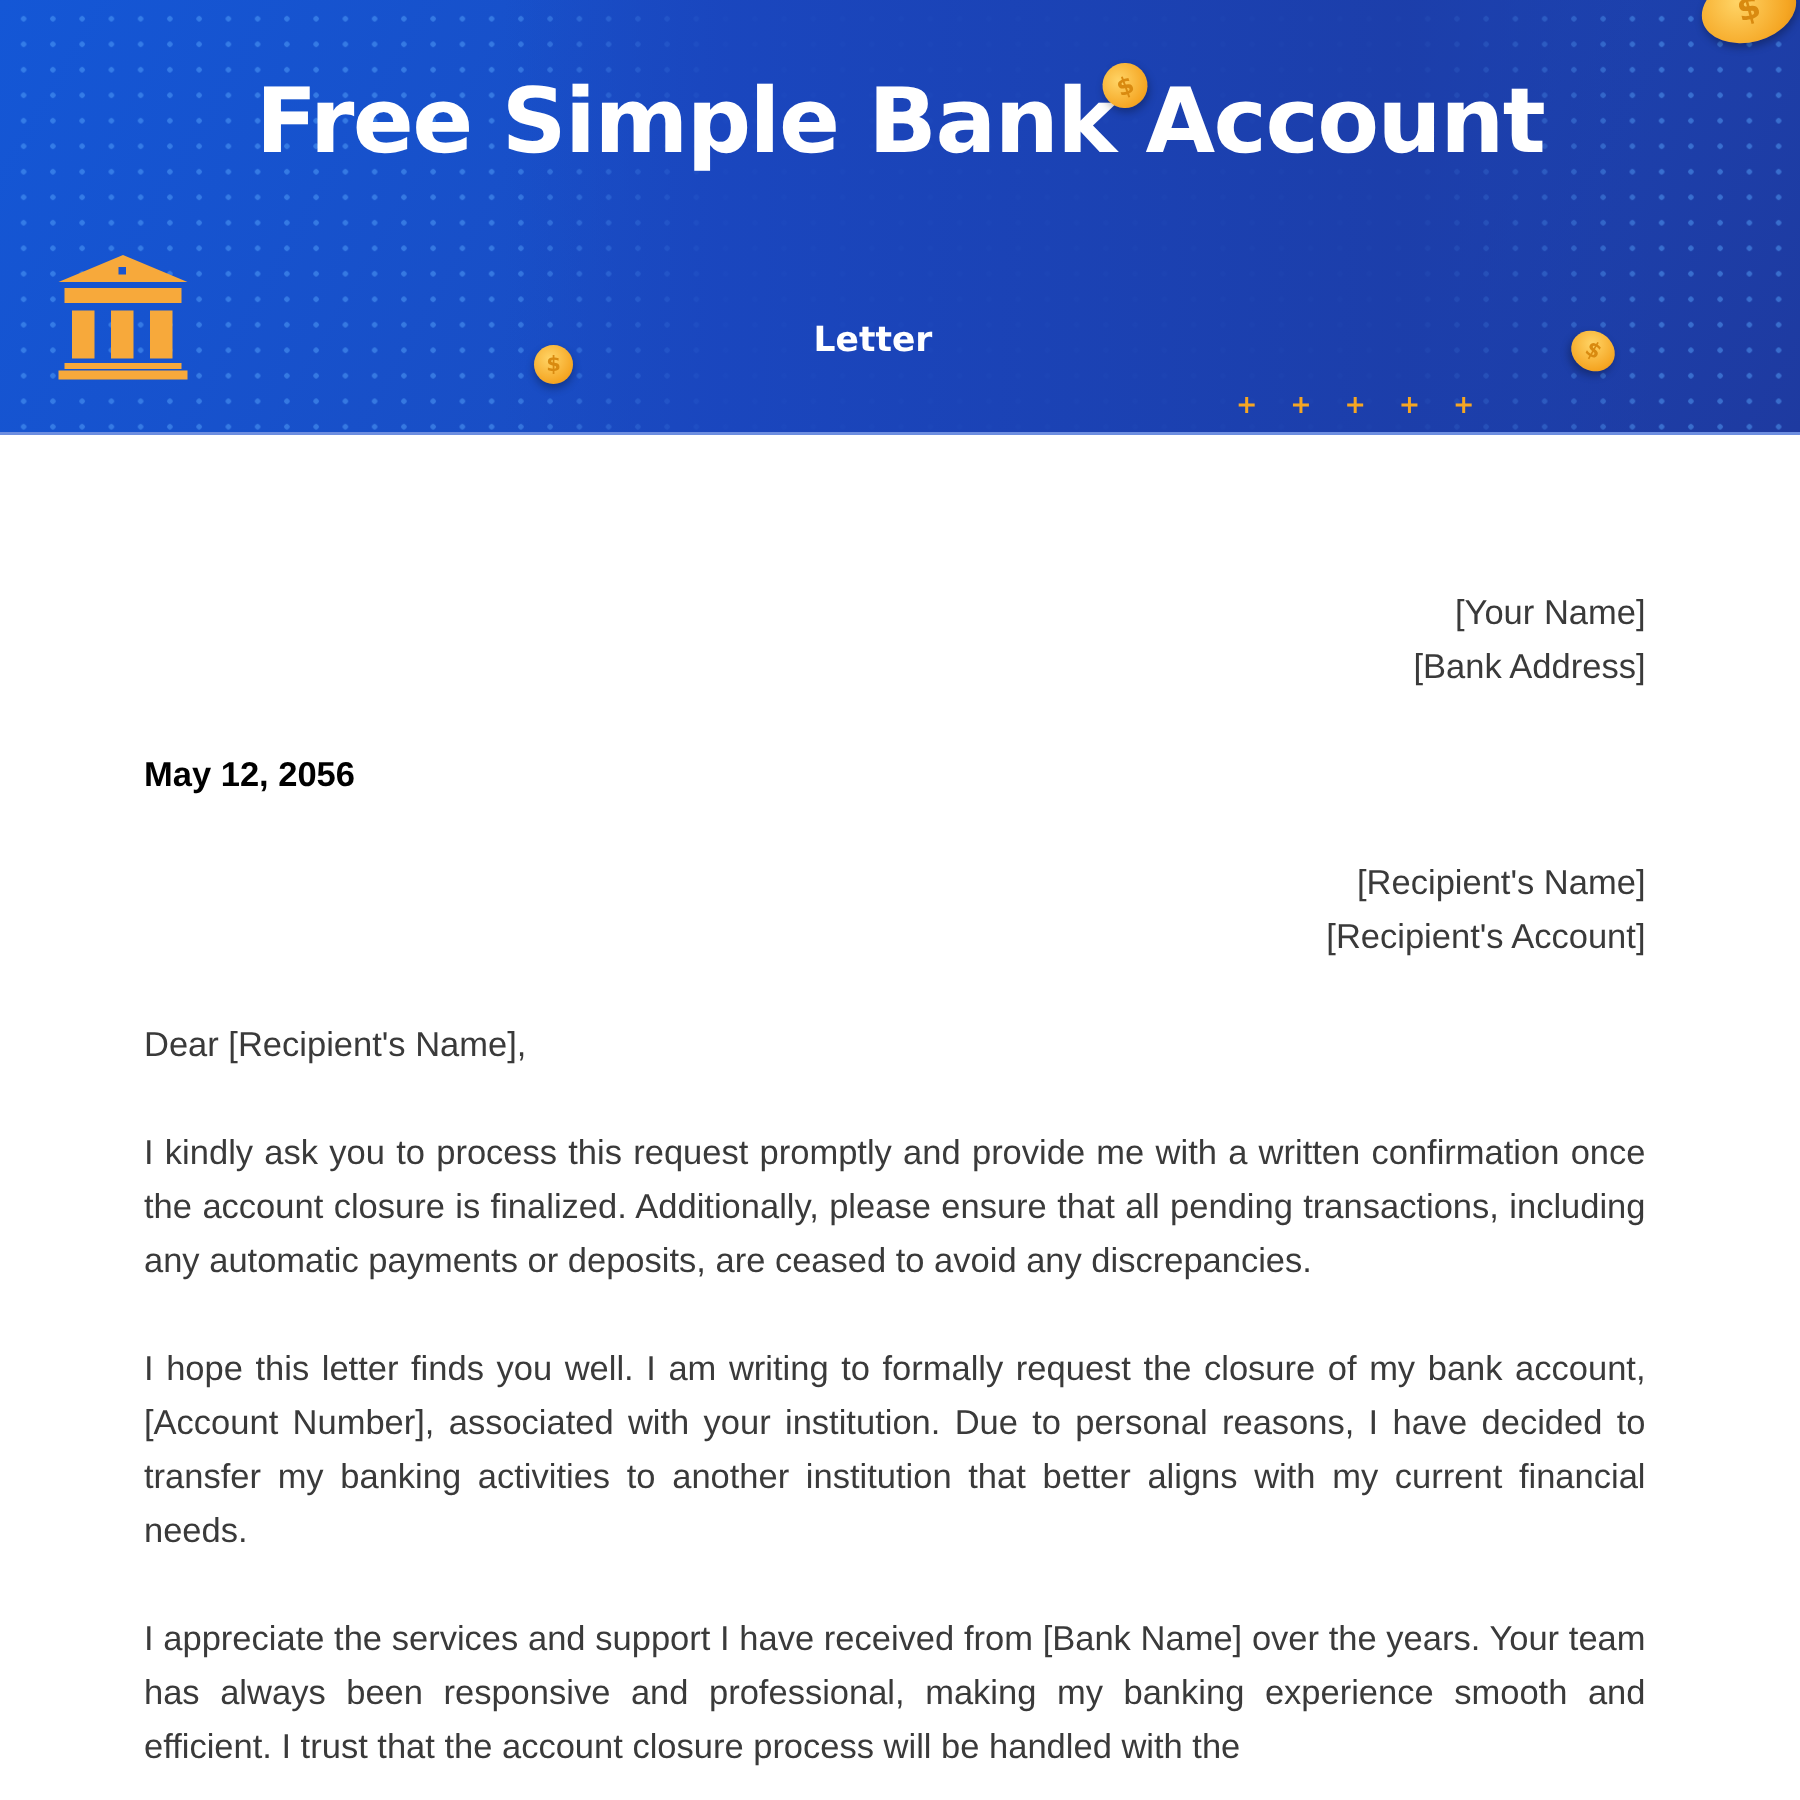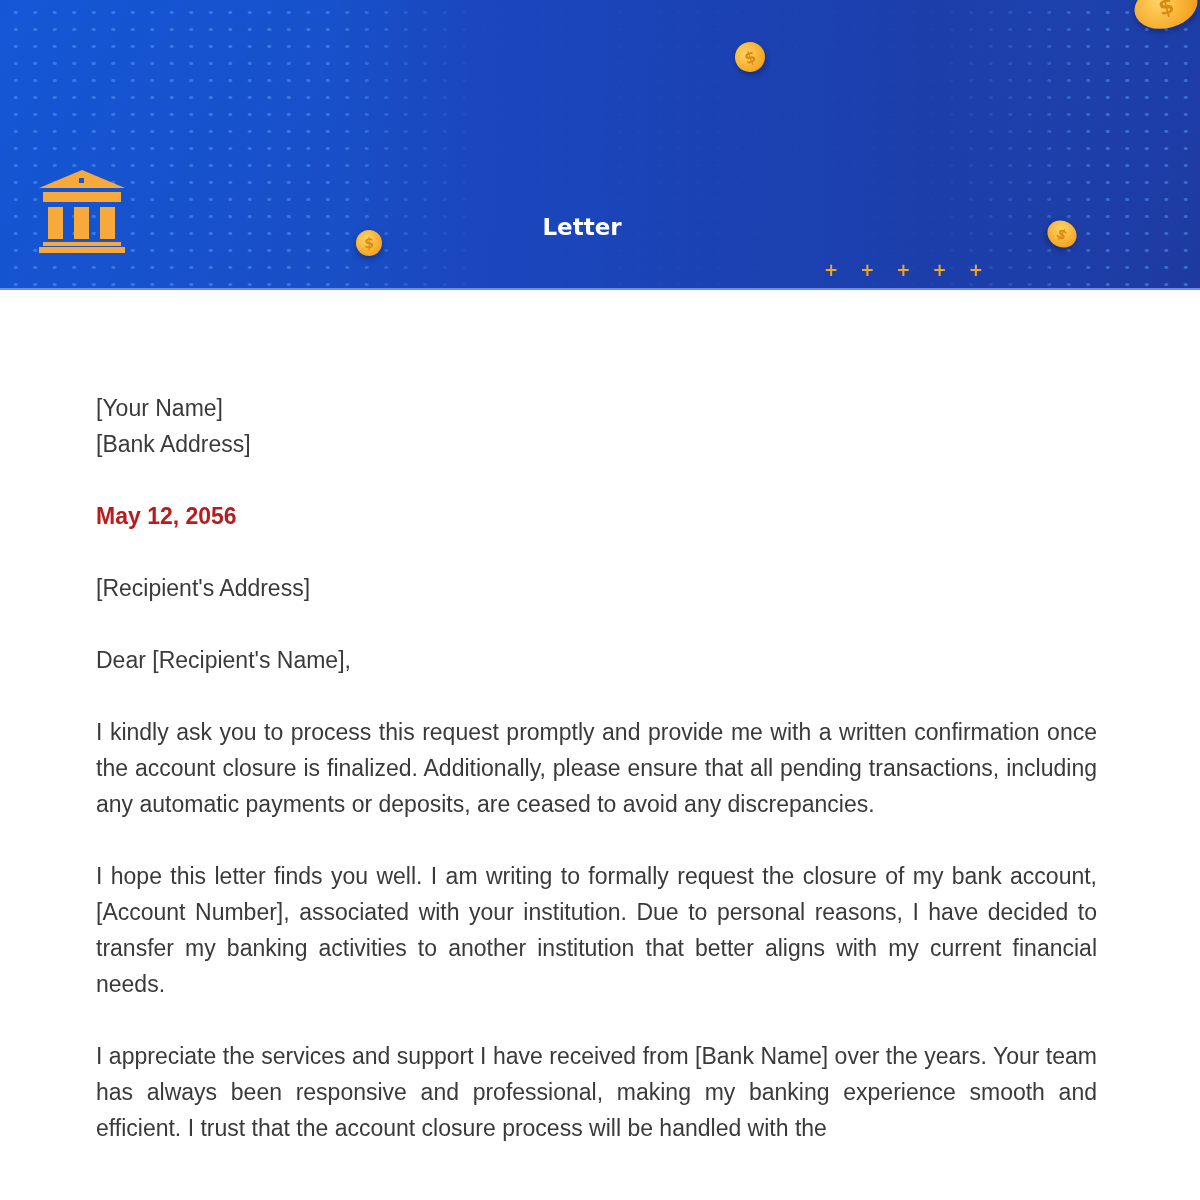--- a/index.html
+++ b/index.html
@@ -30,22 +30,22 @@
   .bank-icon { position: absolute; left: 37px; top: 168px; width: 90px; height: 90px; }
   .coin { position:absolute; border-radius:50%; background: radial-gradient(circle at 40% 35%, #ffd466, #f5a623 70%, #e08a10); box-shadow: 0 3px 6px rgba(0,0,0,0.3); }
   .coin::after { content:"$"; position:absolute; inset:0; display:flex; align-items:center; justify-content:center; color:#d98a10; font-weight:700; font-family:"DejaVu Sans", sans-serif; }
   .plus-row { position:absolute; left:824px; top:260px; color:#f5a623; font-weight:700; font-size:17px; letter-spacing:8px; font-family:"DejaVu Sans", sans-serif; }
   .letter {
     position: absolute; left: 96px; top: 390px; width: 1001px;
     color: #3a3a3a; font-size: 23px; line-height: 36px; font-family: "Liberation Sans", sans-serif;
   }
   .letter p { margin: 0 0 36px 0; }
   .letter .block { margin: 0 0 36px 0; }
-  .letter .block div { white-space: nowrap; }
-  .date { font-weight: 700; color: #b91c1c; }
+  .letter .block div { white-space: nowrap; text-align: right; }
+  .date { font-weight: 700; color: #000000; }
   .justify { text-align: justify; }
 </style>
 </head>
 <body>
 
 <div class="banner">
   <div class="dots"></div>
   <div class="dots-fade-left"></div>
 
   <svg class="bank-icon" viewBox="0 0 90 90">
@@ -53,38 +53,40 @@
     <rect x="42" y="10" width="5" height="5" fill="#1a55cf"></rect>
     <rect x="6" y="24" width="78" height="10" fill="#f7a93b"></rect>
     <rect x="11" y="39" width="15" height="32" fill="#f7a93b"></rect>
     <rect x="37" y="39" width="15" height="32" fill="#f7a93b"></rect>
     <rect x="63" y="39" width="15" height="32" fill="#f7a93b"></rect>
     <rect x="6" y="74" width="78" height="4" fill="#f7a93b"></rect>
     <rect x="2" y="79" width="86" height="6" fill="#f7a93b"></rect>
   </svg>
 
   <div class="title">
+    <div>Free Simple Bank Account</div>
   </div>
   <div class="subtitle">Letter</div>
 
   <div class="coin" style="left:356px;top:230px;width:26px;height:26px;font-size:14px;"></div>
   <div class="coin" style="left:735px;top:42px;width:30px;height:30px;font-size:16px;transform:rotate(-20deg);"></div>
   <div class="coin" style="left:1047px;top:221px;width:30px;height:26px;font-size:14px;transform:rotate(30deg);"></div>
   <div class="coin" style="left:1134px;top:-16px;width:64px;height:44px;font-size:22px;transform:rotate(-15deg);"></div>
 
   <div class="plus-row">+ + + + +</div>
   <div class="banner-bottom"></div>
 </div>
 
 <div class="letter">
   <div class="block">
     <div>[Your Name]</div>
     <div>[Bank Address]</div>
   </div>
   <div class="block date">May 12, 2056</div>
   <div class="block">
-    <div>[Recipient's Address]</div>
+    <div>[Recipient's Name]</div>
+    <div>[Recipient's Account]</div>
   </div>
   <p>Dear [Recipient's Name],</p>
   <p class="justify">I kindly ask you to process this request promptly and provide me with a written confirmation once the account closure is finalized. Additionally, please ensure that all pending transactions, including any automatic payments or deposits, are ceased to avoid any discrepancies.</p>
   <p class="justify">I hope this letter finds you well. I am writing to formally request the closure of my bank account, [Account Number], associated with your institution. Due to personal reasons, I have decided to transfer my banking activities to another institution that better aligns with my current financial needs.</p>
   <p class="justify">I appreciate the services and support I have received from [Bank Name] over the years. Your team has always been responsive and professional, making my banking experience smooth and efficient. I trust that the account closure process will be handled with the</p>
 </div>
 
 </body></html>

